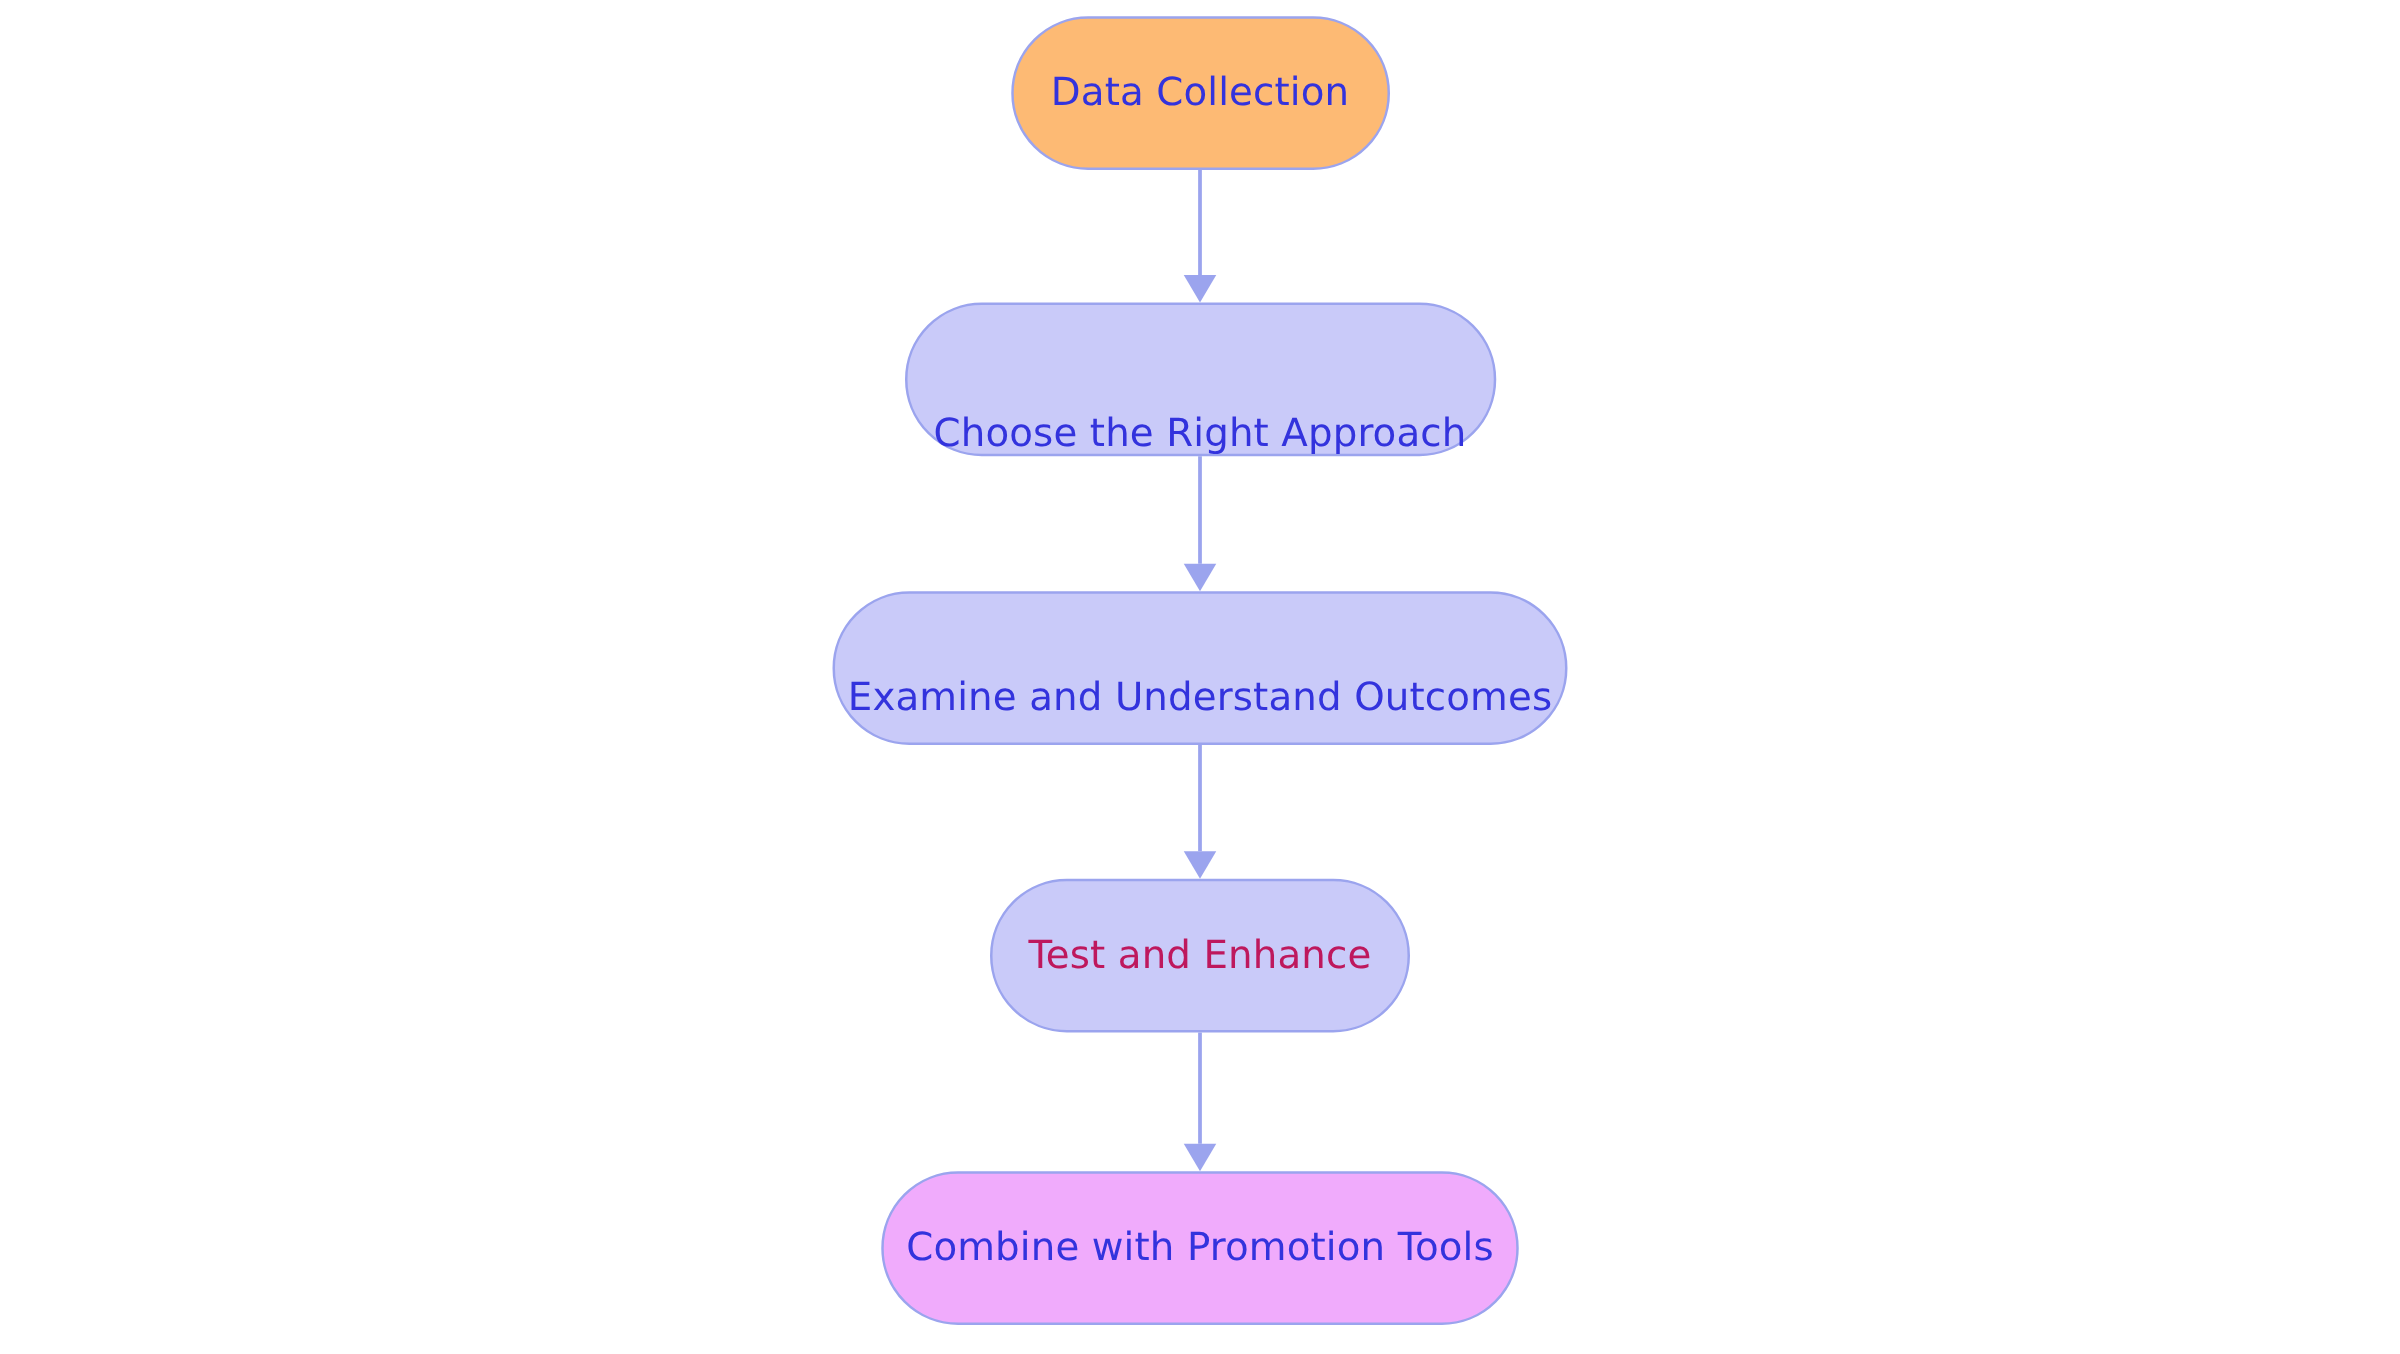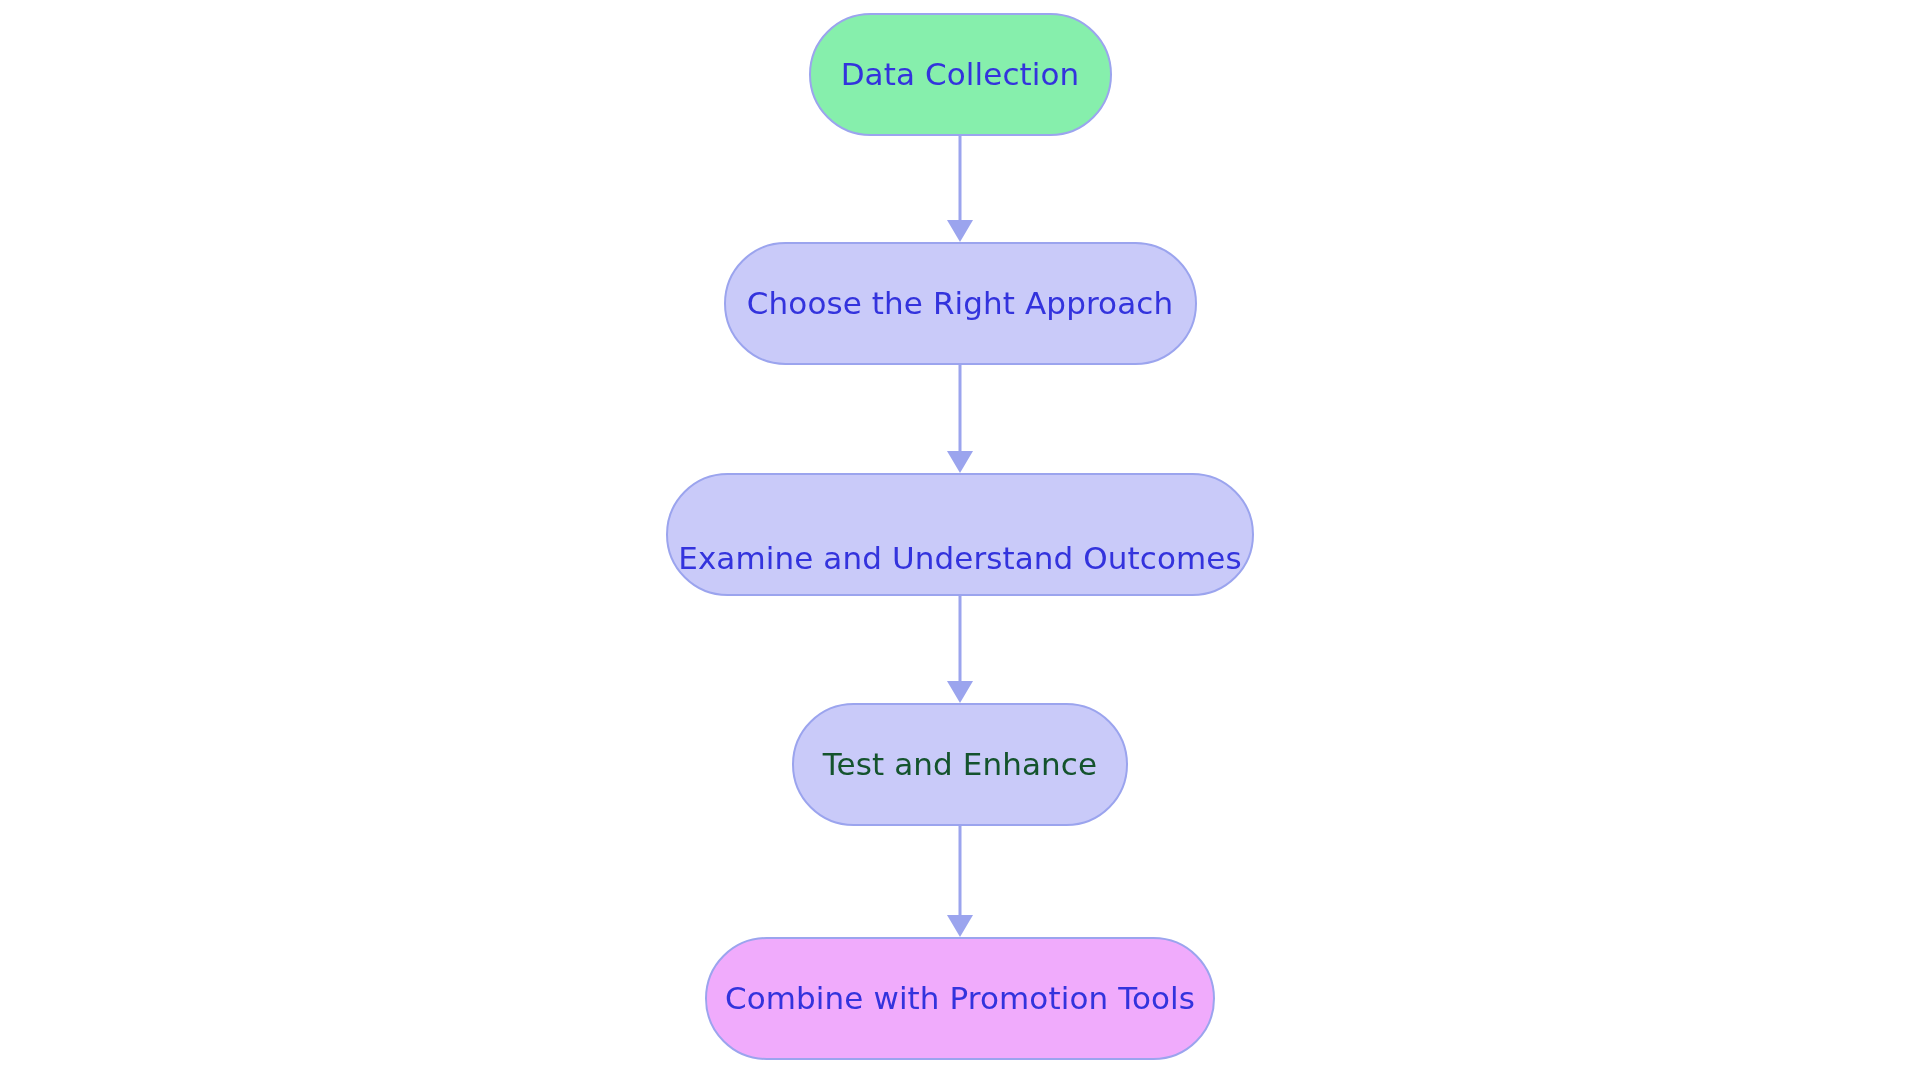--- a/index.html
+++ b/index.html
@@ -80,49 +80,49 @@
     border-right: 13px solid transparent;
     border-top: 22px solid #9ba4ee;
   }
 </style>
 </head>
 <body>
 
 <div id="flow-canvas">
   <div class="flow-column" style="padding-top: 13px;">
 
-    <div class="node" style="width: 303px; height: 123px; background: #86efac; border-color: rgb(155, 164, 238);">
+    <div class="node" style="width: 303px; height: 123px; background: #fdba74; border-color: rgb(155, 164, 238);">
       <span class="node-label" style="color: rgb(51, 51, 221);">Data Collection</span>
     </div>
 
     <div class="connector" style="height: 106px;">
       <span class="stem" style="height: 84px; background: rgb(155, 164, 238);"></span>
       <span class="head" style="border-top-color: rgb(155, 164, 238);"></span>
     </div>
 
-    <div class="node" style="width: 473px; height: 123px; background: rgb(201, 202, 249); border-color: rgb(155, 164, 238);">
+    <div class="node" style="width: 473px; height: 123px; background: rgb(201, 202, 249); border-color: rgb(155, 164, 238); align-items: flex-end;">
       <span class="node-label" style="color: rgb(51, 51, 221);">Choose the Right Approach</span>
     </div>
 
     <div class="connector" style="height: 108px;">
       <span class="stem" style="height: 86px; background: rgb(155, 164, 238);"></span>
       <span class="head" style="border-top-color: rgb(155, 164, 238);"></span>
     </div>
 
     <div class="node" style="width: 588px; height: 123px; background: rgb(201, 202, 249); border-color: rgb(155, 164, 238);">
       <span class="node-label" style="color: rgb(51, 51, 221); margin-top: 47px;">Examine and Understand Outcomes</span>
     </div>
 
     <div class="connector" style="height: 107px;">
       <span class="stem" style="height: 85px; background: rgb(155, 164, 238);"></span>
       <span class="head" style="border-top-color: rgb(155, 164, 238);"></span>
     </div>
 
     <div class="node" style="width: 336px; height: 123px; background: rgb(201, 202, 249); border-color: rgb(155, 164, 238);">
-      <span class="node-label" style="color: #14532d;">Test and Enhance</span>
+      <span class="node-label" style="color: #be185d;">Test and Enhance</span>
     </div>
 
     <div class="connector" style="height: 111px;">
       <span class="stem" style="height: 89px; background: rgb(155, 164, 238);"></span>
       <span class="head" style="border-top-color: rgb(155, 164, 238);"></span>
     </div>
 
     <div class="node" style="width: 510px; height: 123px; background: #f0abfc; border-color: rgb(155, 164, 238);">
       <span class="node-label" style="color: rgb(51, 51, 221);">Combine with Promotion Tools</span>
     </div>

